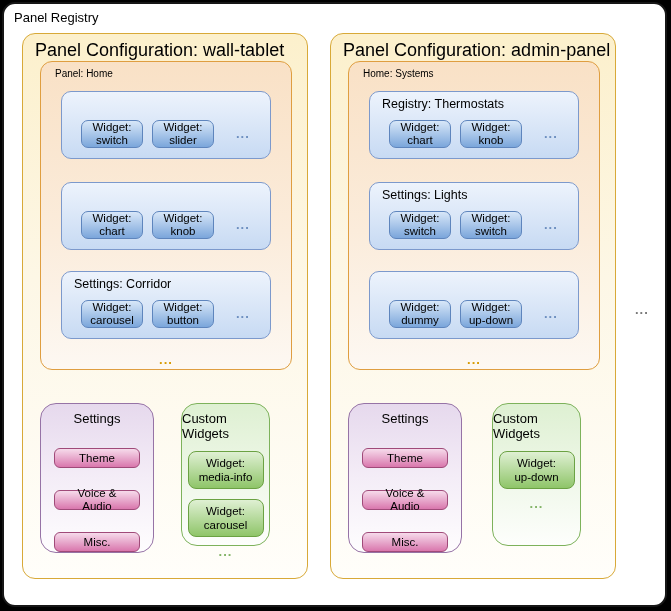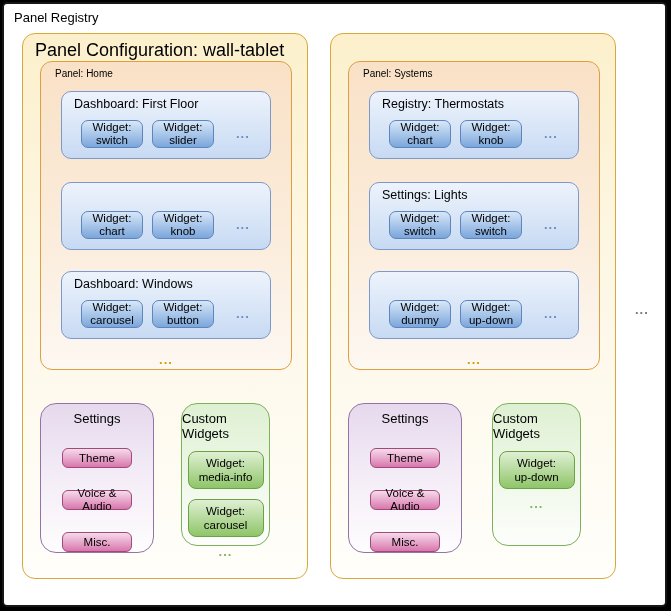--- a/index.html
+++ b/index.html
@@ -1,17 +1,17 @@
 <!DOCTYPE html>
 <html><head>
 <meta charset="utf-8">
 <style>
   * { margin:0; padding:0; box-sizing:border-box; }
   html,body { width:671px; height:611px; background:#000; font-family:"Liberation Sans", sans-serif; color:#000; overflow:hidden; }
-  .window { position:absolute; left:2px; top:2px; width:665px; height:605px; background:#ffffff; border:2px solid #161616; border-radius:5px; }
+  .window { position:absolute; left:2px; top:2px; width:665px; height:605px; background:#ffffff; border:2px solid #161616; border-radius:13px; }
   .registry-title { position:absolute; left:10px; top:6px; font-size:13px; }
 
   .config { position:absolute; top:29px; width:286px; height:546px; border:1px solid #d8a938; border-radius:13px;
             background:linear-gradient(180deg,#fcf0cc 0%,#fdf7e6 45%,#fffefa 100%); }
   .col0 { left:18px; }
   .col1 { left:326px; }
   .config-label { position:absolute; left:12px; top:6px; font-size:18px; }
 
   .panel { position:absolute; left:17px; top:27px; width:252px; height:309px; border:1px solid #df9e40; border-radius:12px;
            background:linear-gradient(180deg,#f9e1c6 0%,#fbecdb 55%,#fdf8f2 100%); }
@@ -29,21 +29,21 @@
   .dots { font-size:13px; font-weight:bold; letter-spacing:1px; line-height:10px; }
   .dots-blue { color:#6c8ebf; margin-left:13px; }
   .panel-dots { position:absolute; bottom:4px; left:0; right:0; text-align:center; color:#d79b00; }
   .dots-green { color:#82b366; }
   .more-configs { position:absolute; left:631px; top:301px; color:#777777; }
 
   .settings { position:absolute; left:17px; top:369px; width:114px; height:150px; border:1px solid #9673a6; border-radius:16px;
               background:linear-gradient(180deg,#e6d9ed 0%,#f4edf7 50%,#fefdfe 100%);
               display:flex; flex-direction:column; align-items:center; padding-top:7px; gap:22px; }
   .box-title { font-size:13px; }
-  .pbtn { width:70px; min-height:20px; display:flex; align-items:center; justify-content:center; text-align:center;
+  .pbtn { width:86px; min-height:20px; display:flex; align-items:center; justify-content:center; text-align:center;
           font-size:11.5px; line-height:13px; white-space:pre-line; border:1px solid #a04a79; border-radius:6px;
           padding:2px 0; background:linear-gradient(180deg,#f6dbeb 0%,#d977ad 100%); }
 
   .custom { position:absolute; left:158px; top:369px; width:89px; height:143px; border:1px solid #7db25b; border-radius:16px;
             background:linear-gradient(180deg,#def0d2 0%,#f0f8ea 55%,#fdfefc 100%);
             display:flex; flex-direction:column; align-items:center; padding-top:7px; gap:10px; }
   .col1 .custom { left:161px; }
   .gbtn { width:76px; display:flex; align-items:center; justify-content:center; text-align:center;
           font-size:11.5px; line-height:14px; white-space:pre-line; border:1px solid #6ba243; border-radius:8px;
           padding:4px 0; background:linear-gradient(180deg,#dff0d3 0%,#8fc569 100%); }
@@ -54,42 +54,41 @@
 <div class="window">
   <div class="registry-title">Panel Registry</div>
 
   <div class="config col0">
     <div class="config-label">Panel Configuration: wall-tablet</div>
 
     <div class="panel">
       <div class="panel-label">Panel: Home</div>
 
       <div class="dashboard d0">
-        <div class="dash-label">Dashboard: First Floor</div>
         <div class="widget-row">
           <div class="wbtn">Widget:
 switch</div>
           <div class="wbtn">Widget:
 slider</div>
           <div class="dots dots-blue">...</div>
         </div>
       </div>
 
       <div class="dashboard d1">
         <div class="widget-row">
           <div class="wbtn">Widget:
 chart</div>
           <div class="wbtn">Widget:
 knob</div>
           <div class="dots dots-blue">...</div>
         </div>
       </div>
 
       <div class="dashboard d2">
-        <div class="dash-label">Dashboard: Windows</div>
+        <div class="dash-label">Settings: Corridor</div>
         <div class="widget-row">
           <div class="wbtn">Widget:
 carousel</div>
           <div class="wbtn">Widget:
 button</div>
           <div class="dots dots-blue">...</div>
         </div>
       </div>
 
       <div class="dots panel-dots">...</div>
@@ -107,23 +106,24 @@
       <div class="box-title">Custom Widgets</div>
       <div class="gbtn">Widget:
 media-info</div>
       <div class="gbtn">Widget:
 carousel</div>
       <div class="dots dots-green">...</div>
     </div>
   </div>
 
   <div class="config col1">
+    <div class="config-label">Panel Configuration: admin-panel</div>
 
     <div class="panel">
-      <div class="panel-label">Panel: Systems</div>
+      <div class="panel-label">Home: Systems</div>
 
       <div class="dashboard d0">
         <div class="dash-label">Registry: Thermostats</div>
         <div class="widget-row">
           <div class="wbtn">Widget:
 chart</div>
           <div class="wbtn">Widget:
 knob</div>
           <div class="dots dots-blue">...</div>
         </div>

